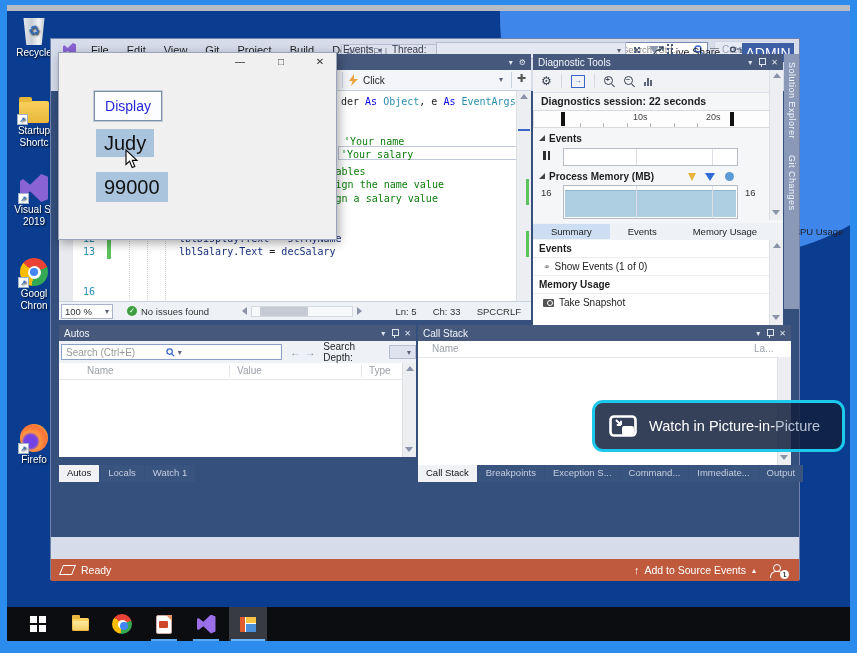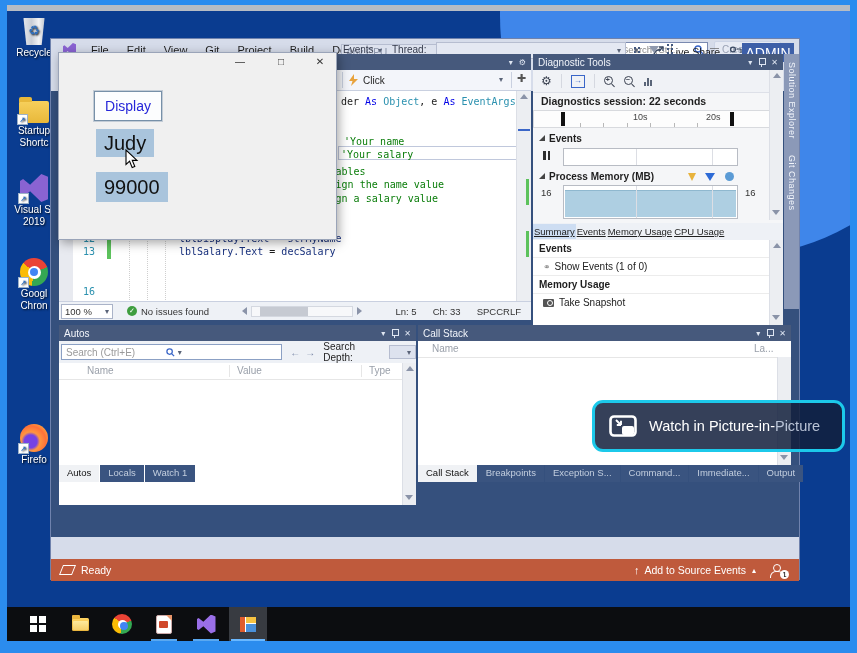--- a/index.html
+++ b/index.html
@@ -126,35 +126,35 @@
   .vline{position:absolute;top:0;bottom:0;width:1px;background:#dcdee4;}
   .pause{position:absolute;display:flex;gap:2px;}
   .pause i{width:2.5px;height:9px;background:#2e2e2e;}
   .memnum{position:absolute;font-size:9.5px;color:#333;}
   .memfill{position:absolute;left:1px;right:1px;bottom:1px;top:4px;background:#aecfe2;border-top:1px solid #8fb8cf;}
   .mk-pin{width:0;height:0;border-left:4px solid transparent;border-right:4px solid transparent;border-top:8px solid #e8b33d;}
   .mk-tri{width:0;height:0;border-left:5px solid transparent;border-right:5px solid transparent;border-top:8px solid #2e6bd6;}
   .mk-dot{width:9px;height:9px;border-radius:50%;background:#5b9bd5;}
   .dtabs{position:absolute;left:0;top:169px;right:0;height:17px;background:#eef1f6;display:flex;align-items:center;
          font-size:9.5px;color:#1e1e1e;border-bottom:1px solid #dde0e8;}
-  .dtab{padding:2px 1px;white-space:nowrap;text-decoration:underline;}
+  .dtab{padding:2px 18px;white-space:nowrap;}
   .dtab.active{background:#cdddf2;}
   #dsummary{position:absolute;left:0;top:186px;right:0;bottom:0;background:#fff;overflow:hidden;font-size:10px;color:#1e1e1e;}
   .srow{padding:3px 6px;border-top:1px solid #ececec;}
   .srow.h{font-weight:bold;}
   .srow.item{padding-left:10px;display:flex;align-items:center;gap:5px;color:#222;}
   .cam{width:11px;height:8px;background:#555;border-radius:1px;position:relative;}
   .cam:before{content:"";position:absolute;left:3.5px;top:1.5px;width:4px;height:4px;border:1px solid #fff;border-radius:50%;}
   .linkic{color:#888;font-size:9px;letter-spacing:-1px;}
   .dscroll{position:absolute;right:0;width:13px;background:#eceef2;border-left:1px solid #dcdfe6;}
   
   #vstrip{left:733px;top:15px;width:15px;height:255px;background:#8b99b8;color:#f2f5fb;font-size:9px;}
   .vtab{writing-mode:vertical-rl;padding:8px 0;margin:0 auto;display:block;text-align:left;letter-spacing:.5px;}
   
-  #autos{left:8px;top:286px;width:357px;height:180px;}
+  #autos{left:8px;top:286px;width:357px;height:132px;}
   #autosrch{position:absolute;left:0;top:16px;right:0;height:22px;background:#eef1f6;display:flex;align-items:center;font-size:10px;}
   .srchbox{width:230px;height:16px;background:#fff;border:1px solid #8ba0c4;margin-left:2px;display:flex;align-items:center;
            color:#9a9a9a;padding:0 4px;box-sizing:border-box;}
   .srchbox span{flex:1;}
   .colhdr{position:absolute;left:0;right:13px;height:16px;background:#fff;border-bottom:1px solid #e6e6e6;color:#9aa0aa;font-size:10px;}
   .colsep{position:absolute;top:2px;bottom:2px;width:1px;background:#e6e6e6;}
   .pscroll{position:absolute;right:0;top:16px;bottom:0;width:13px;background:#eceef2;border-left:1px solid #dcdfe6;}
   .btabs{position:absolute;display:flex;height:17px;font-size:9.5px;align-items:stretch;gap:1px;}
   .btab{padding:2px 8px;background:#3a5480;color:#c3cede;white-space:nowrap;}
   .btab.active{background:#f0f2f5;color:#111;}

